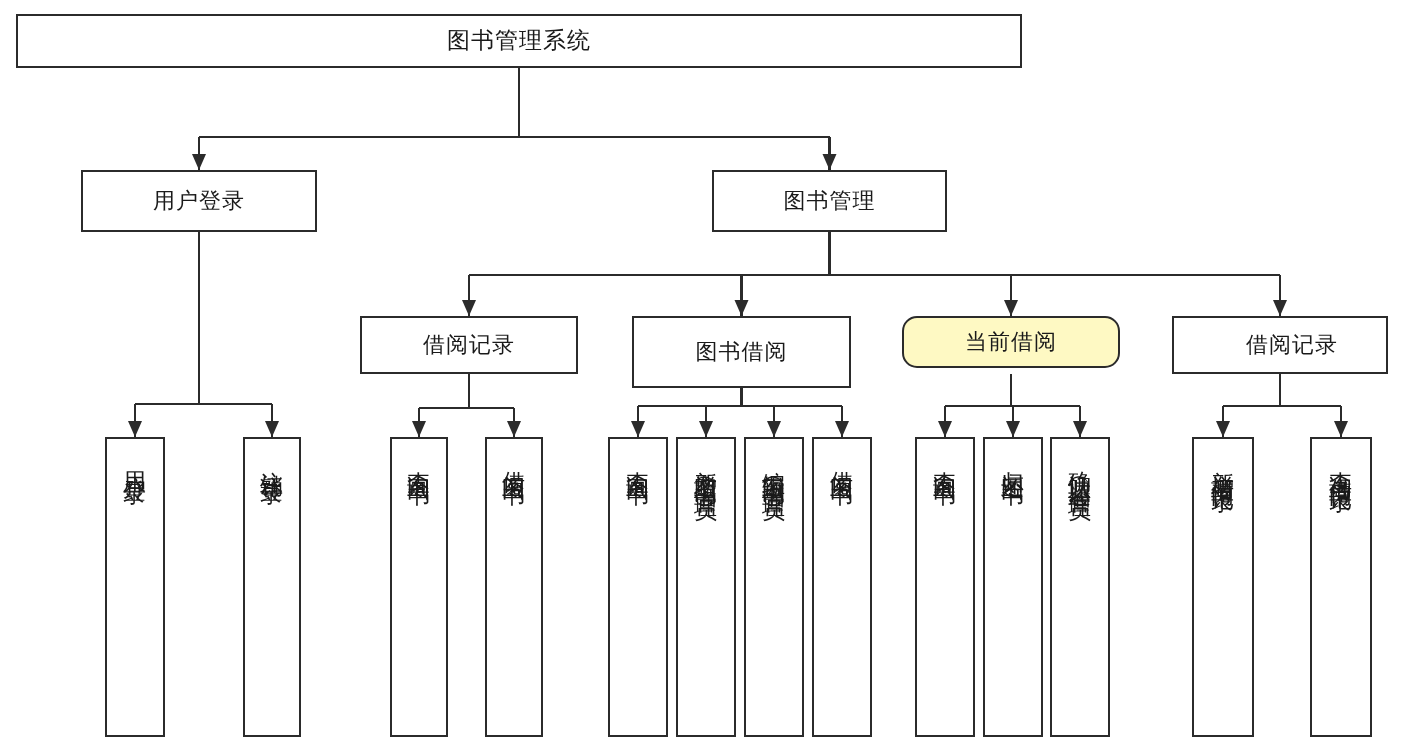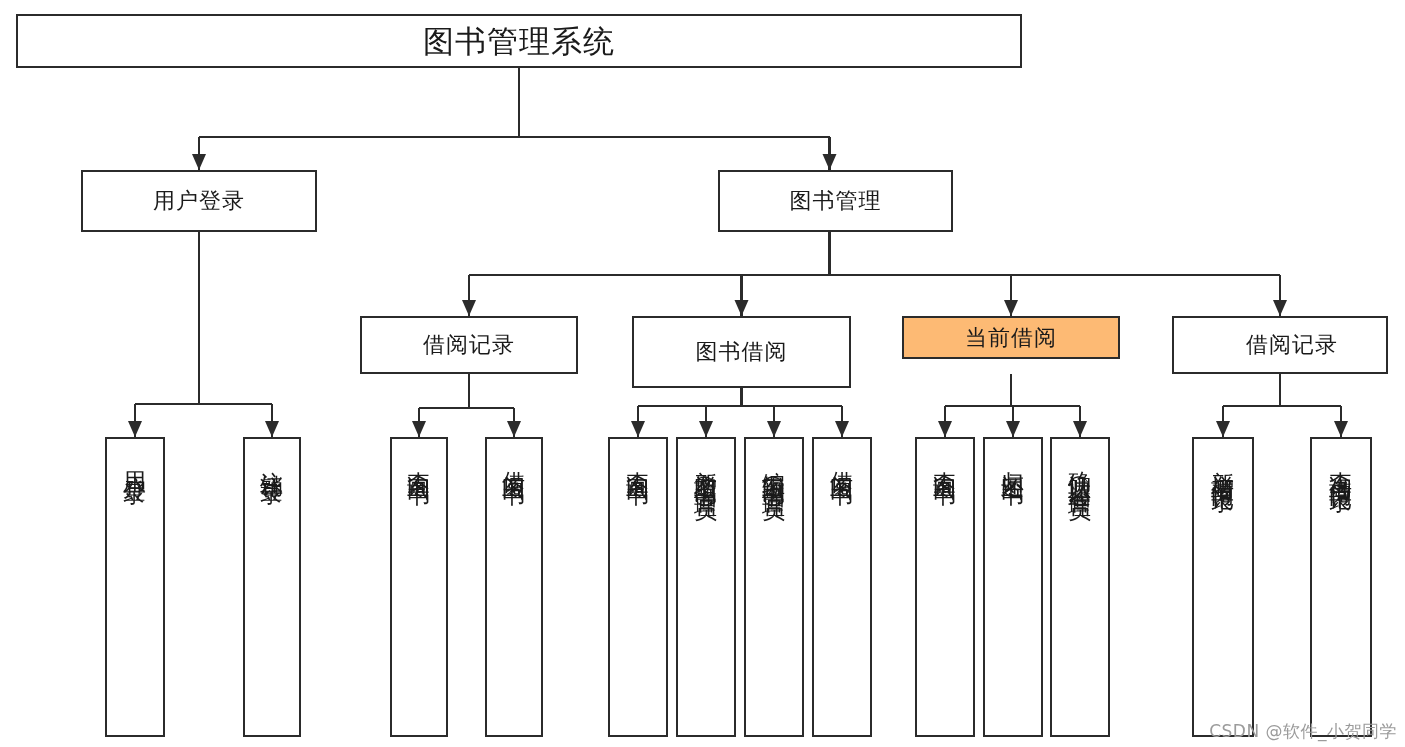--- a/index.html
+++ b/index.html
@@ -41,21 +41,21 @@
     text-align: center;
     line-height: 1.18;
     white-space: nowrap;
   }
   
   .node.horiz .node-label {
     font-size: 22px;
     letter-spacing: 1px;
   }
   .node.root .node-label {
-    font-size: 31px;
+    font-size: 23px;
   }
   
   .node.vert {
     align-items: flex-start;
     justify-content: center;
     padding-top: 14px;
   }
   .node.vert .node-label {
     writing-mode: vertical-rl;
     text-orientation: upright;
@@ -135,30 +135,30 @@
       <polygon points="1334,421 1348,421 1341,437" fill="#2b2b2b"></polygon>
     </svg>
 
   <div id="nodes-layer">
       <div class="node horiz root" style="left: 16px; top: 14px; width: 1006px; height: 54px; border-color: rgb(43, 43, 43); background: rgb(255, 255, 255); color: rgb(26, 26, 26);">
         <span class="node-label">图书管理系统</span>
       </div>
       <div class="node horiz" style="left: 81px; top: 170px; width: 236px; height: 62px; border-color: rgb(43, 43, 43); background: rgb(255, 255, 255); color: rgb(26, 26, 26);">
         <span class="node-label">用户登录</span>
       </div>
-      <div class="node horiz" style="left: 712px; top: 170px; width: 235px; height: 62px; border-color: rgb(43, 43, 43); background: rgb(255, 255, 255); color: rgb(26, 26, 26); margin-left: 6px;">
+      <div class="node horiz" style="left: 712px; top: 170px; width: 235px; height: 62px; border-color: rgb(43, 43, 43); background: rgb(255, 255, 255); color: rgb(26, 26, 26);">
         <span class="node-label">图书管理</span>
       </div>
       <div class="node horiz" style="left: 360px; top: 316px; width: 218px; height: 58px; border-color: rgb(43, 43, 43); background: rgb(255, 255, 255); color: rgb(26, 26, 26);">
         <span class="node-label">借阅记录</span>
       </div>
       <div class="node horiz" style="left: 632px; top: 316px; width: 219px; height: 72px; border-color: rgb(43, 43, 43); background: rgb(255, 255, 255); color: rgb(26, 26, 26);">
         <span class="node-label">图书借阅</span>
       </div>
-      <div class="node horiz" style="left: 902px; top: 316px; width: 218px; height: 43px; border-color: rgb(43, 43, 43); background: #fdba74; color: rgb(26, 26, 26);">
+      <div class="node horiz" style="left: 902px; top: 316px; width: 218px; height: 52px; border-color: rgb(43, 43, 43); background: #fef9c3; color: rgb(26, 26, 26); border-radius: 15px;">
         <span class="node-label">当前借阅</span>
       </div>
       <div class="node horiz" style="left: 1172px; top: 316px; width: 216px; height: 58px; border-color: rgb(43, 43, 43); background: rgb(255, 255, 255); color: rgb(26, 26, 26); padding-left: 24px;">
         <span class="node-label">借阅记录</span>
       </div>
       <div class="node vert" style="left: 105px; top: 437px; width: 60px; height: 300px; border-color: rgb(43, 43, 43); background: rgb(255, 255, 255); color: rgb(26, 26, 26);">
         <span class="node-label">用户登录</span>
       </div>
       <div class="node vert" style="left: 243px; top: 437px; width: 58px; height: 300px; border-color: rgb(43, 43, 43); background: rgb(255, 255, 255); color: rgb(26, 26, 26);">
         <span class="node-label">注销登录</span>
@@ -191,15 +191,14 @@
         <span class="node-label">确认归还（管理员）</span>
       </div>
       <div class="node vert" style="left: 1192px; top: 437px; width: 62px; height: 300px; border-color: rgb(43, 43, 43); background: rgb(255, 255, 255); color: rgb(26, 26, 26);">
         <span class="node-label">新增借阅记录</span>
       </div>
       <div class="node vert" style="left: 1310px; top: 437px; width: 62px; height: 300px; border-color: rgb(43, 43, 43); background: rgb(255, 255, 255); color: rgb(26, 26, 26);">
         <span class="node-label">查询借阅记录</span>
       </div>
     </div>
 
-  <div class="watermark">CSDN @软件_小贺同学</div>
 
 </div>
 
 </body></html>

